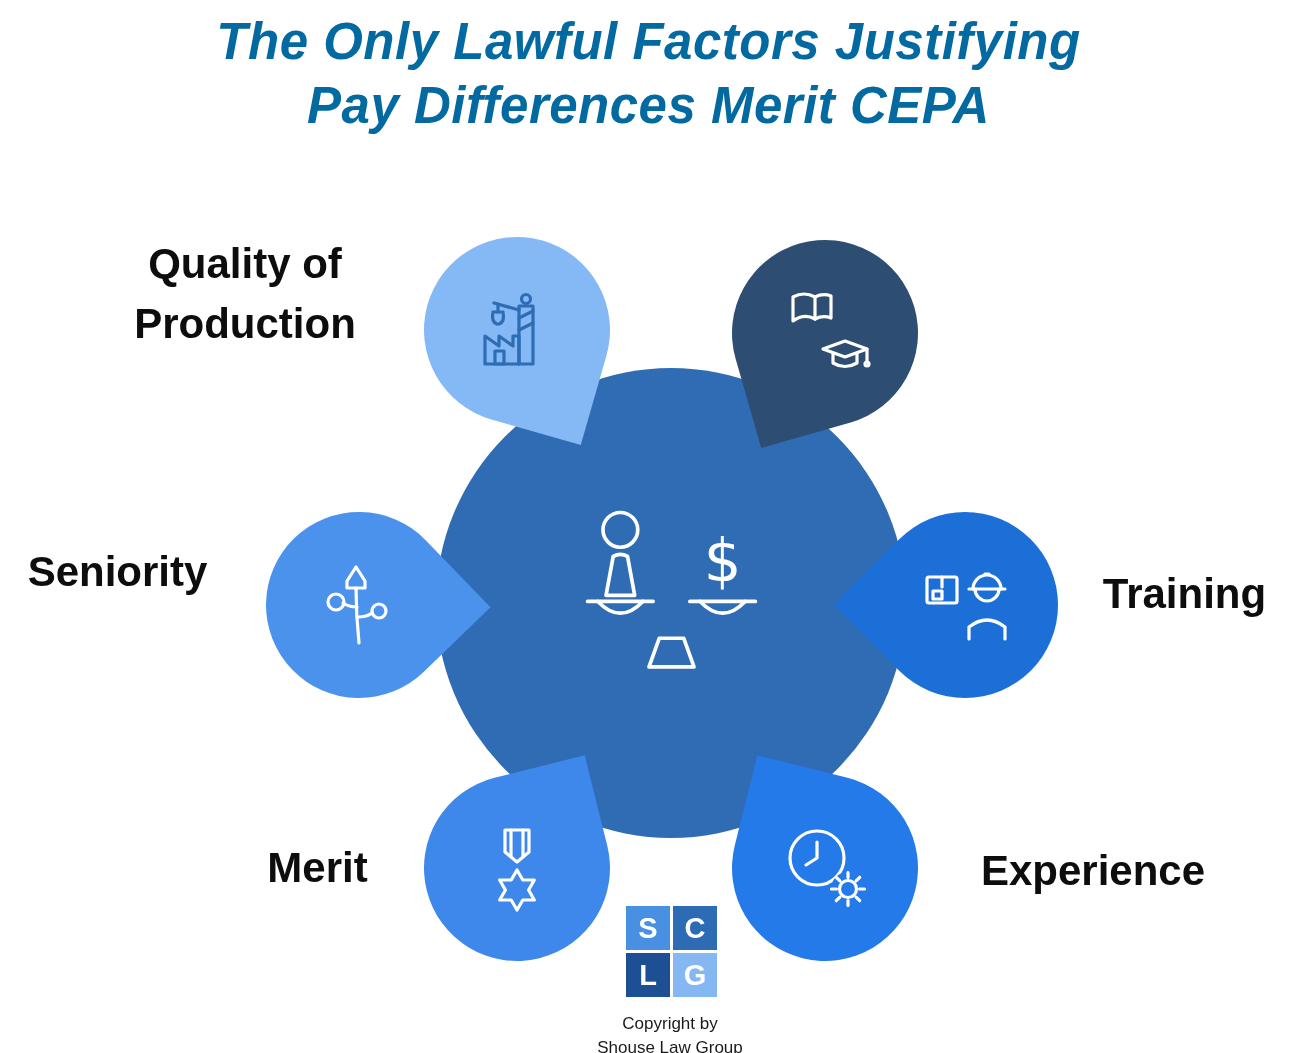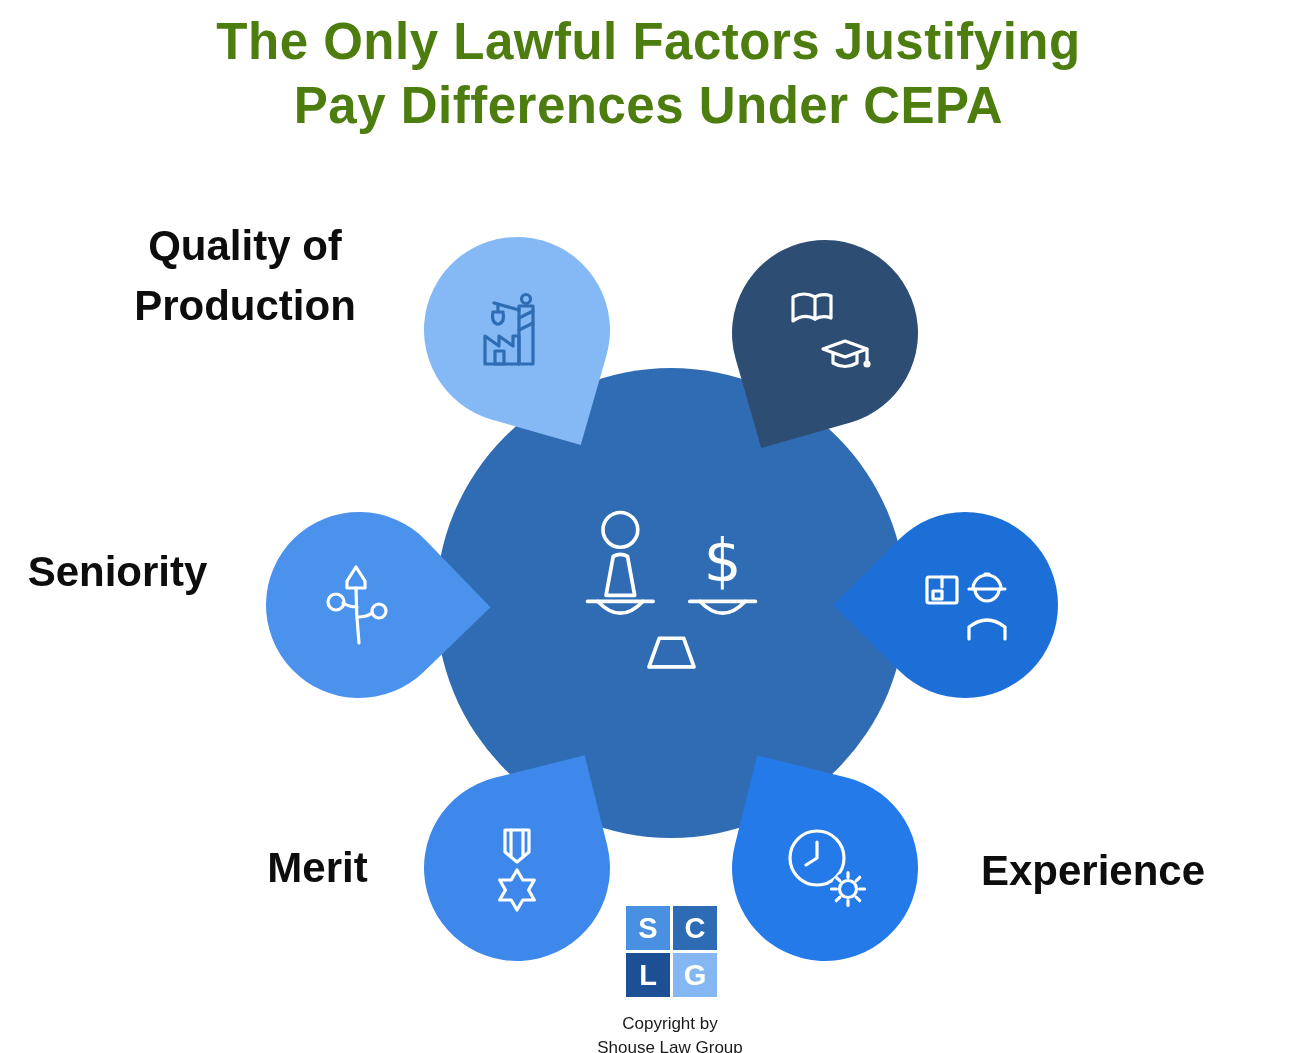--- a/index.html
+++ b/index.html
@@ -26,43 +26,43 @@
   .b-seniority{left:266px;top:512px;}
   .b-training{left:872px;top:512px;}
   .b-merit{left:424px;top:775px;}
   .b-experience{left:732px;top:775px;}
 
   .bubble-icon{position:absolute;inset:0;display:flex;align-items:center;justify-content:center;}
   .bubble-icon svg{width:100px;height:100px;}
 
   .factor-label{position:absolute;z-index:3;font-weight:700;font-size:42px;color:#0d0d0d;
                 text-align:center;line-height:1.42;}
-  .l-quality{left:95px;top:216px;width:300px;}
+  .l-quality{left:95px;top:234px;width:300px;}
   .l-education{left:910px;top:278px;width:340px;}
   .l-seniority{left:0px;top:542px;width:235px;}
   .l-training{left:1072px;top:564px;width:225px;}
   .l-merit{left:210px;top:838px;width:215px;}
   .l-experience{left:943px;top:841px;width:300px;}
 
   .logo-grid{position:absolute;left:626px;top:906px;display:grid;
              grid-template-columns:44px 44px;grid-auto-rows:44px;gap:3px;z-index:3;}
   .logo-cell{display:flex;align-items:center;justify-content:center;color:#fff;
              font-weight:700;font-size:29px;}
 
   .copyright{position:absolute;left:520px;top:1012px;width:300px;text-align:center;
              font-size:17px;color:#1a1a1a;line-height:1.4;z-index:3;}
 </style>
 </head>
 <body>
 
 <div class="stage">
 
-  <div class="title" style="color: #4d7c0f;">
+  <div class="title" style="color: #0369a1; font-style: italic;">
     <div>The Only Lawful Factors Justifying</div>
-    <div>Pay Differences Under CEPA</div>
+    <div>Pay Differences Merit CEPA</div>
   </div>
 
   <div class="center-circle" style="background-color: rgb(47, 108, 179); color: rgb(255, 255, 255);">
     <svg viewBox="0 0 220 200" fill="none" stroke="currentColor" stroke-width="3.6" stroke-linecap="round" stroke-linejoin="round">
       <circle cx="60" cy="28" r="17"></circle>
       <path d="M46 92 L53 54 Q60 50 67 54 L74 92 Z"></path>
       <text x="160" y="78" text-anchor="middle" font-size="58" fill="currentColor" stroke="none" font-family="DejaVu Sans, sans-serif">$</text>
       <path d="M28 98 H92"></path>
       <path d="M38 98 Q60 121 82 98"></path>
       <path d="M128 98 H192"></path>
@@ -150,20 +150,21 @@
         <path d="M42 24 V40 L31 47"></path>
         <circle cx="73" cy="71" r="17" fill="var(--bubble,#257ae9)" stroke="none"></circle>
         <circle cx="73" cy="71" r="8.5"></circle>
         <path d="M84.5 71 H89.5 M81.1 79.1 L84.7 82.7 M73 82.5 V87.5 M64.9 79.1 L61.3 82.7 M61.5 71 H56.5 M64.9 62.9 L61.3 59.3 M73 59.5 V54.5 M81.1 62.9 L84.7 59.3"></path>
       </svg>
     </div>
   </div>
 
   <div class="factor-label l-quality">Quality of Production</div>
   <div class="factor-label l-seniority">Seniority</div>
+  <div class="factor-label l-training">Training</div>
   <div class="factor-label l-merit">Merit</div>
   <div class="factor-label l-experience">Experience</div>
 
   <div class="logo-grid">
     <div class="logo-cell" style="background-color: rgb(74, 144, 226);">S</div>
     <div class="logo-cell" style="background-color: rgb(45, 108, 181);">C</div>
     <div class="logo-cell" style="background-color: rgb(29, 79, 148);">L</div>
     <div class="logo-cell" style="background-color: rgb(133, 183, 242);">G</div>
   </div>
 

